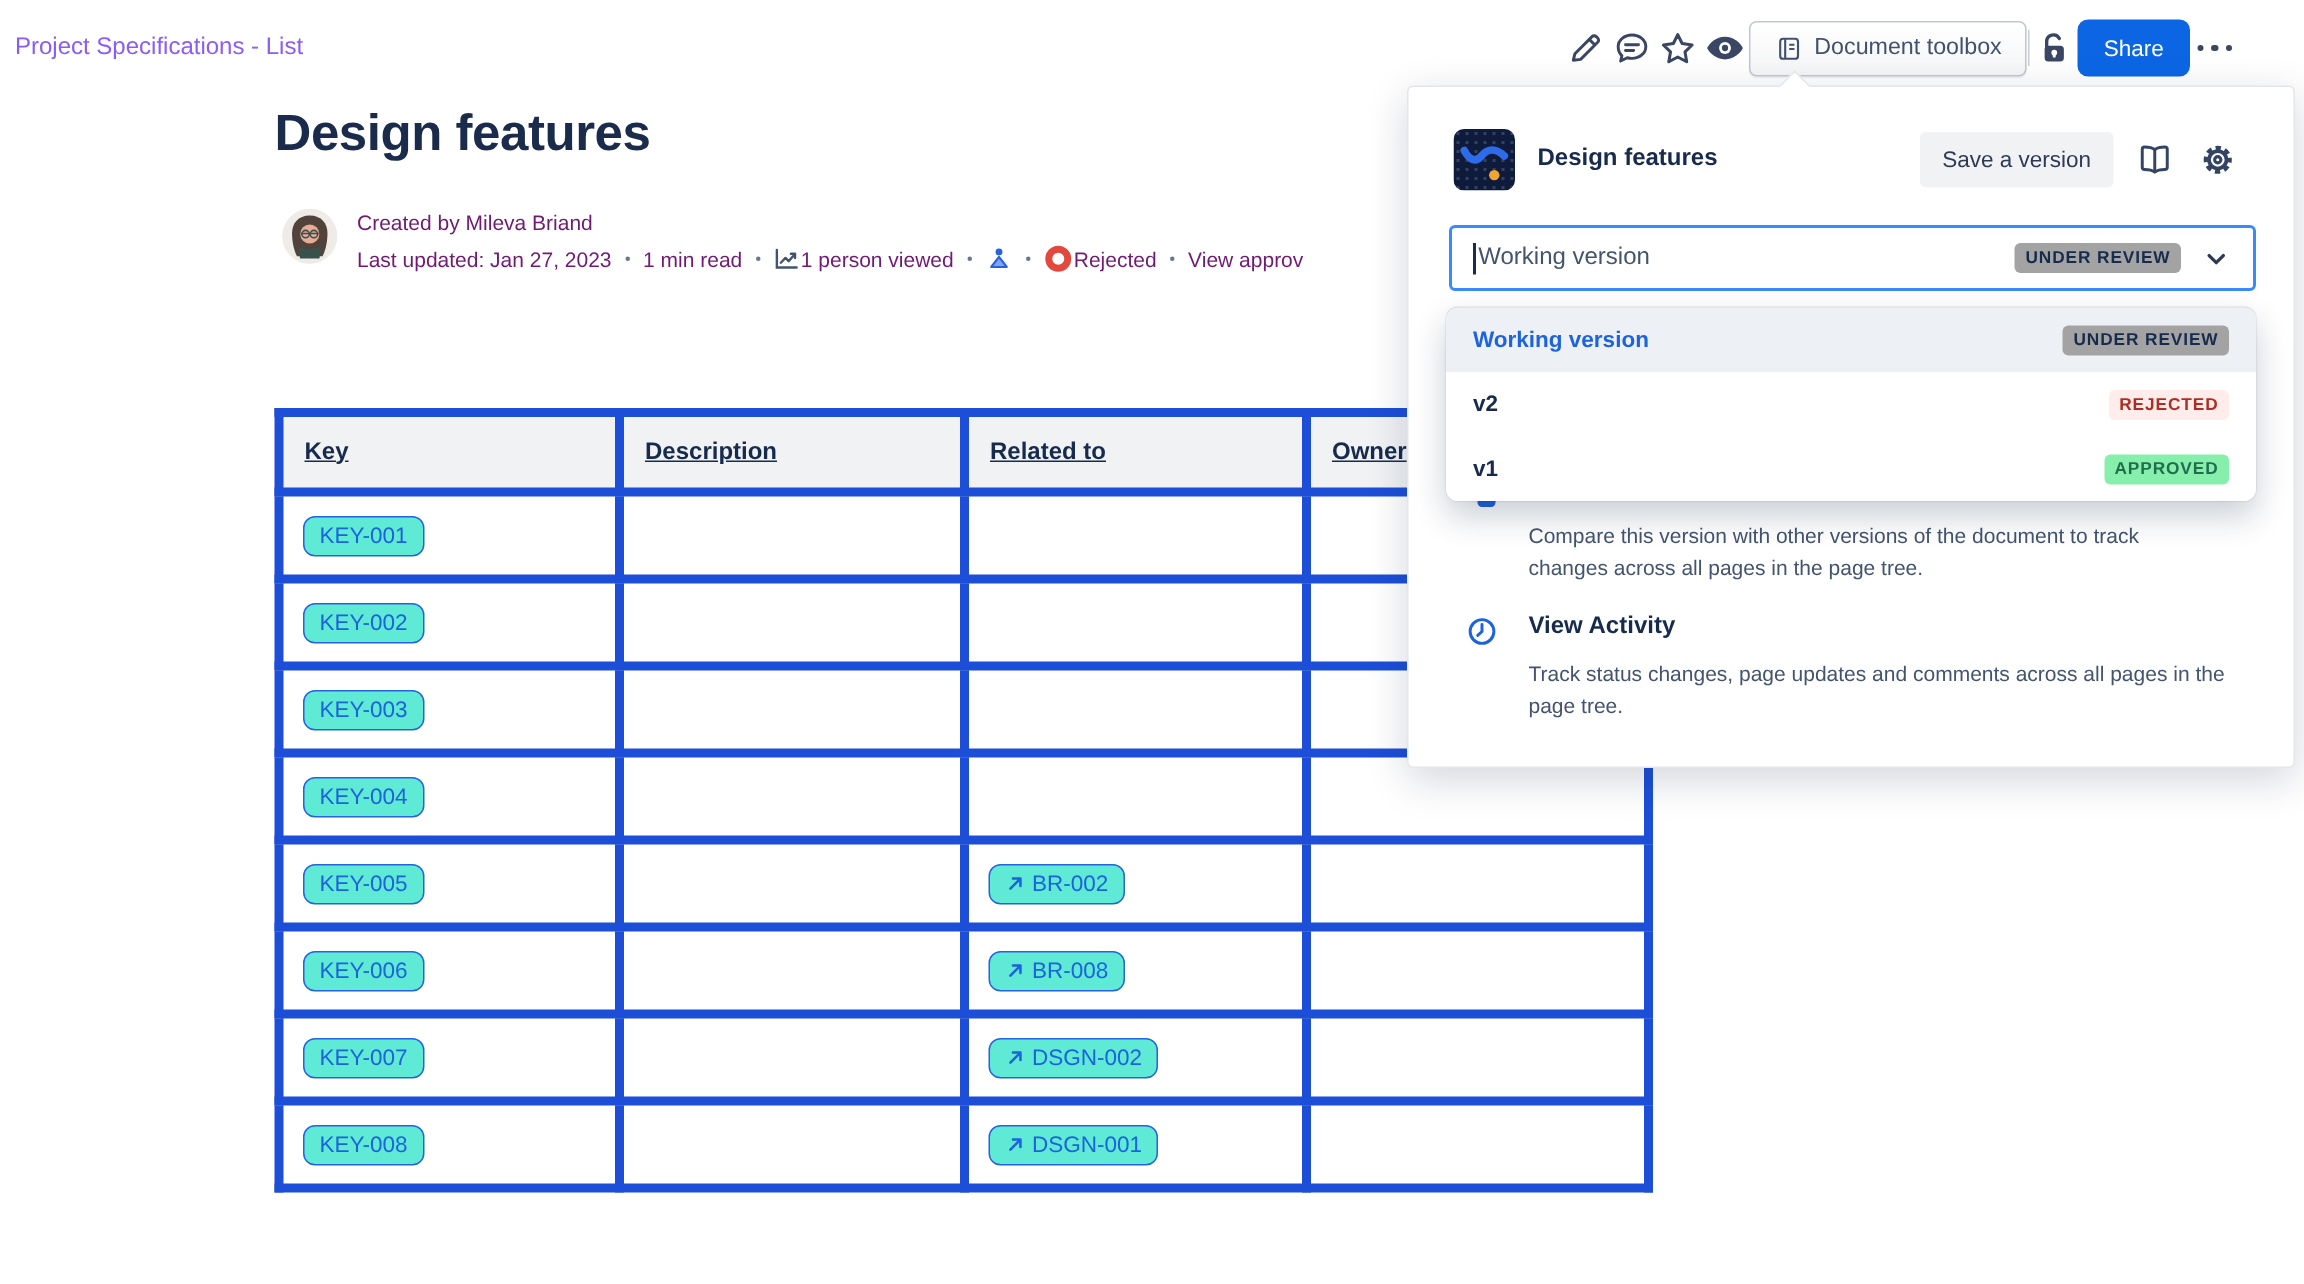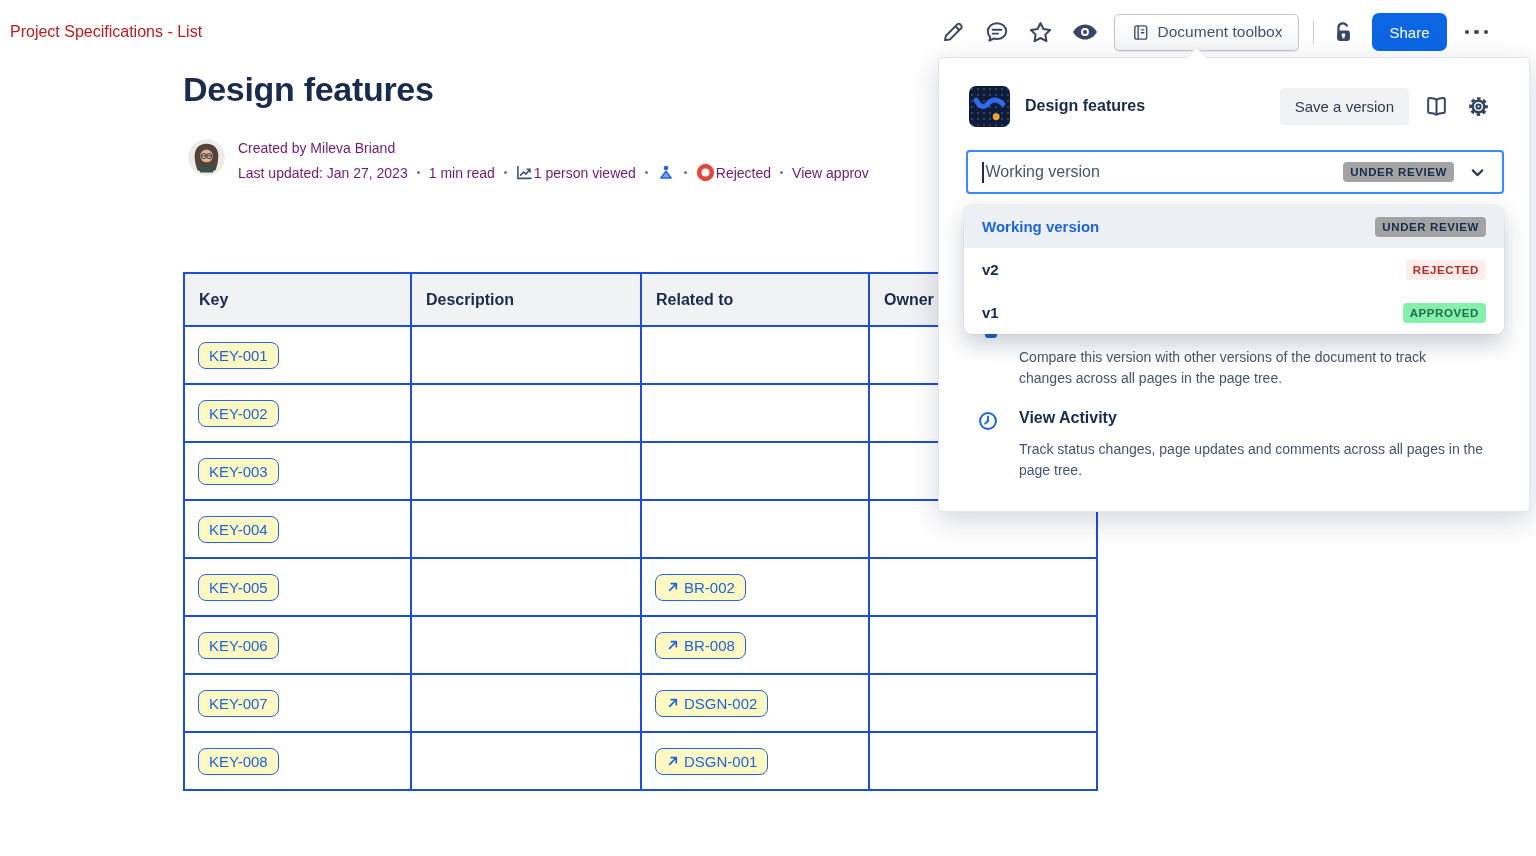--- a/index.html
+++ b/index.html
@@ -4,25 +4,25 @@
 <style>
   * { margin:0; padding:0; box-sizing:border-box; }
   html,body { width:1536px; height:856px; }
   body {
     position:relative; overflow:hidden; background:#fff;
     font-family:"Liberation Sans", sans-serif; color:#172B4D;
   }
   
   .breadcrumb {
     position:absolute; left:10px; top:23px;
-    font-size:16px; color:#b91c1c;
+    font-size:16px; color:#8b5cf6;
   }
   .toolbar {
     position:absolute; right:44px; top:12px;
-    display:flex; align-items:center; gap:14px; height:40px;
+    display:flex; align-items:center; gap:1px; height:40px;
   }
   .icon-btn {
     width:30px; height:30px; display:flex; align-items:center; justify-content:center;
     color:#3A4663; cursor:pointer; background:none; border:none;
   }
   .doc-toolbox-btn {
     display:flex; align-items:center; gap:8px; height:37px; padding:0 16px;
     background:linear-gradient(#ffffff,#f4f5f6);
     border:1px solid #c1c7d0; border-radius:5px;
     font-size:15.5px; color:#42526E; cursor:pointer;
@@ -46,30 +46,30 @@
   .byline-text { font-size:14px; color:#701a75; white-space:nowrap; }
   .byline-row1 { margin-top:1px; }
   .byline-row2 { margin-top:7px; display:flex; align-items:center; gap:9px; }
   .sep { width:3px; height:3px; border-radius:50%; background:#6B778C; flex:0 0 auto; }
   .meta-item { display:flex; align-items:center; gap:1px; }
   
   .spec-table {
     position:absolute; left:183px; top:272px;
     border-collapse:collapse; table-layout:fixed;
   }
-  .spec-table th, .spec-table td { border:2px solid #1d4ed8; text-align:left; vertical-align:middle; }
+  .spec-table th, .spec-table td { border:6px solid #1d4ed8; text-align:left; vertical-align:middle;text-decoration:underline; }
   .spec-table th {
     background:#F1F2F4; height:53px; padding-left:14px;
     font-size:16px; font-weight:bold; color:#172B4D;
   }
   .spec-table td { height:58px; padding-left:13px; background:#fff; }
   .pill {
     display:inline-flex; align-items:center; gap:4px;
     padding:4px 10px; border:1.7px solid #2563E0; border-radius:8px;
-    color:#1D63DC; font-size:15px; font-weight:500; background:#fef9c3; cursor:pointer;
+    color:#1D63DC; font-size:15px; font-weight:500; background:#5eead4; cursor:pointer;
     white-space:nowrap;
   }
   
   .popup {
     position:absolute; left:938px; top:57px; width:592px; height:455px;
     background:#fff; border:1px solid #E4E6EA; border-radius:4px;
     box-shadow:0 8px 28px rgba(9,30,66,.18); z-index:10;
   }
   .popup-caret {
     position:absolute; top:-8.5px; left:250px; width:15px; height:15px;

